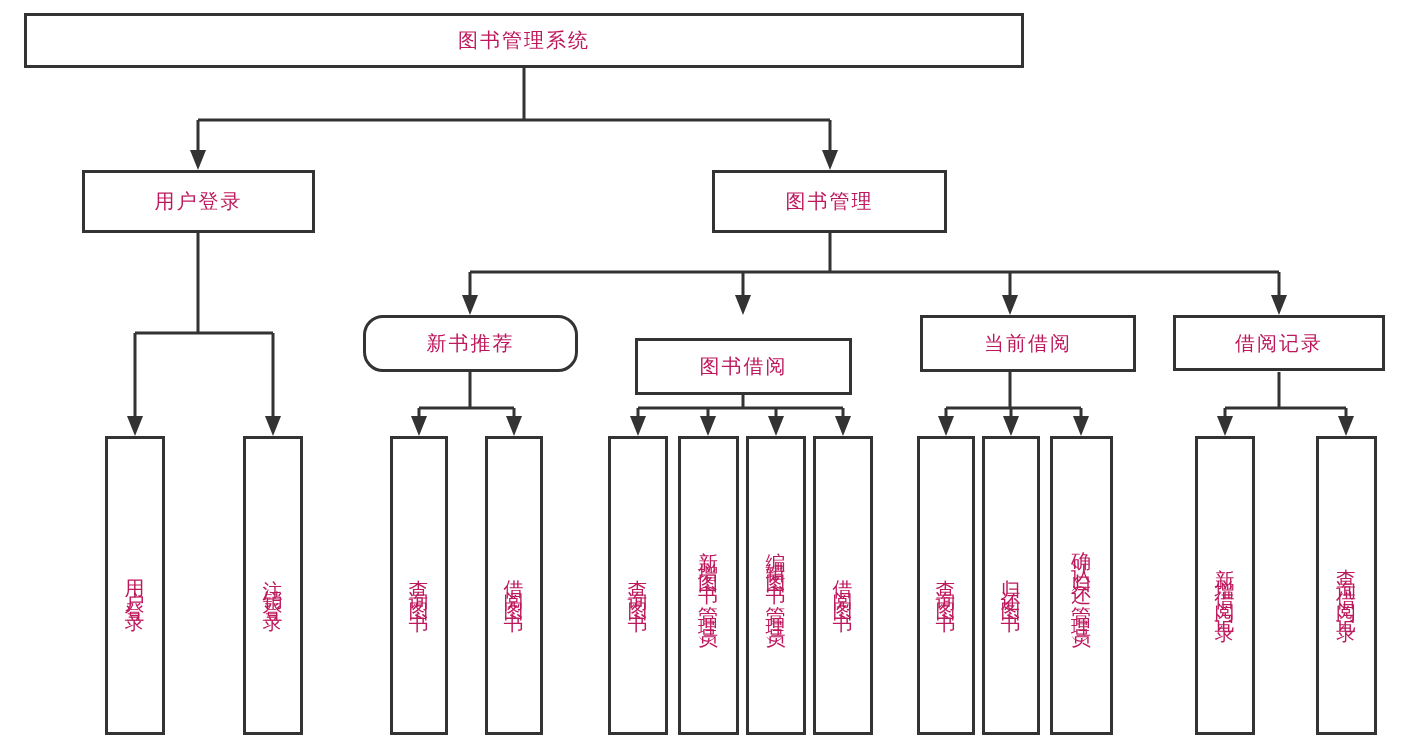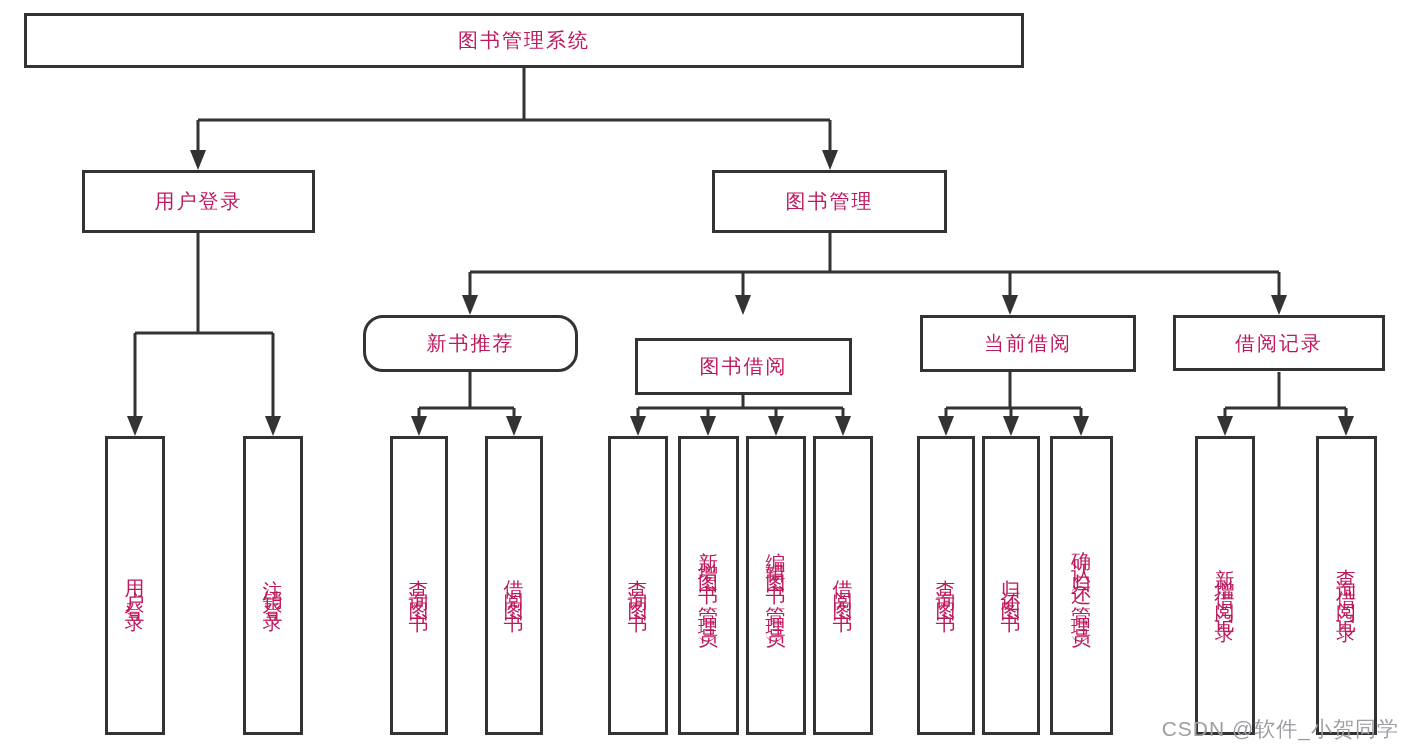--- a/index.html
+++ b/index.html
@@ -126,14 +126,13 @@
     <span>确认归还（管理员）</span>
   </div>
 
   <div class="node vnode" style="left:1195px; top:436px; width:60px; height:299px;">
     <span>新增借阅记录</span>
   </div>
   <div class="node vnode" style="left:1316px; top:436px; width:61px; height:299px;">
     <span>查询借阅记录</span>
   </div>
 
-  <div class="watermark">CSDN @软件_小贺同学</div>
 </div>
 
 </body></html>

